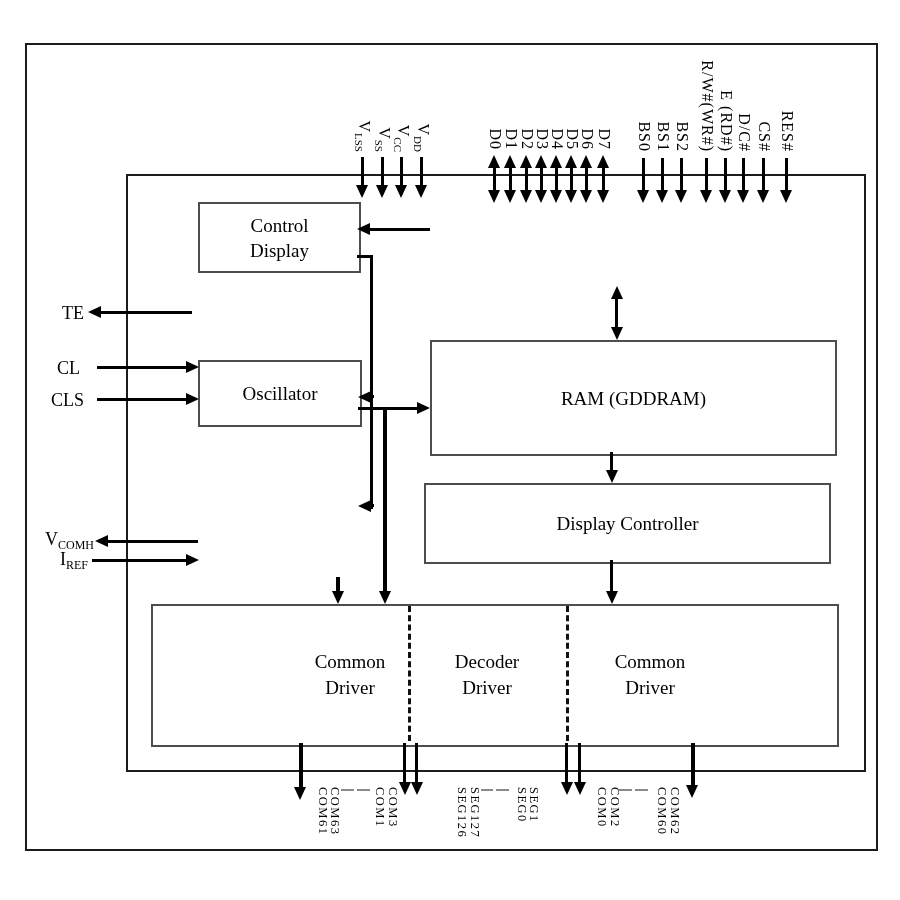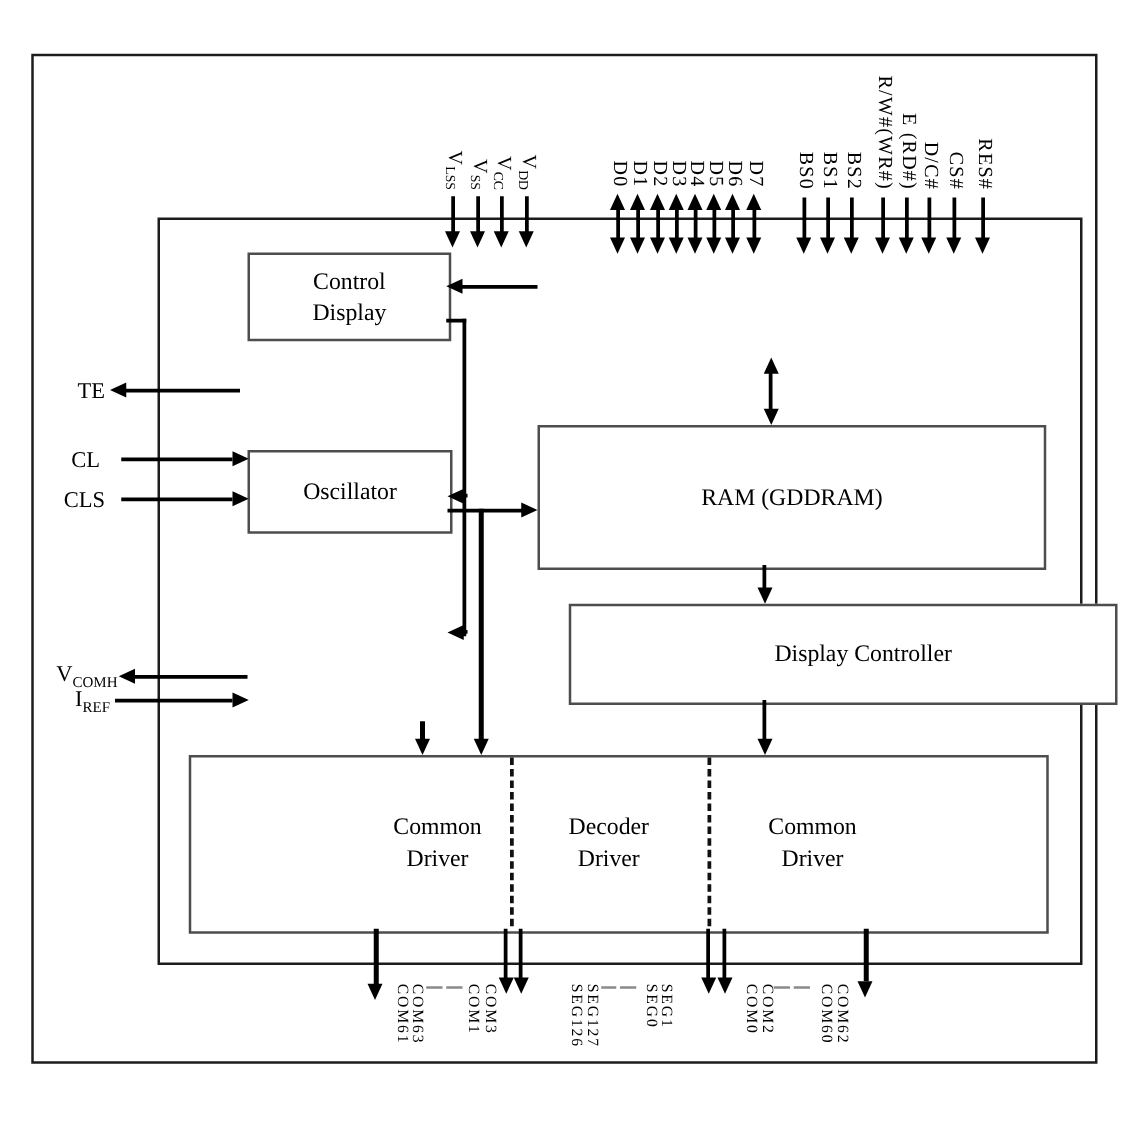--- a/index.html
+++ b/index.html
@@ -42,21 +42,21 @@
 
 
   <div class="box" style="left:198px;top:360px;width:160px;height:63px;">
     <div>Oscillator</div>
   </div>
 
   <div class="box" style="left:430px;top:340px;width:403px;height:112px;">
     <div>RAM (GDDRAM)</div>
   </div>
 
-  <div class="box" style="left:455px;top:483px;width:403px;height:77px;padding-left:32px;">
+  <div class="box" style="left:424px;top:483px;width:403px;height:77px;">
     <div>Display Controller</div>
   </div>
 
 
   <div class="box" style="left:151px;top:604px;width:684px;height:139px;"></div>
   <div class="dashv" style="left:408px;top:606px;height:135px;"></div>
   <div class="dashv" style="left:566px;top:606px;height:135px;"></div>
   <div class="seclabel" style="left:350px;top:675px;">
     <div>Common</div>
     <div>Driver</div>

